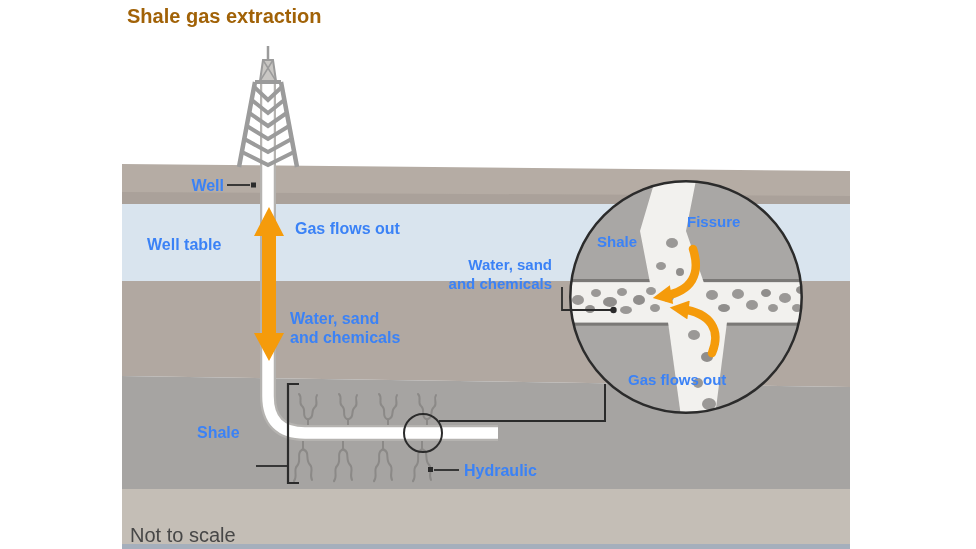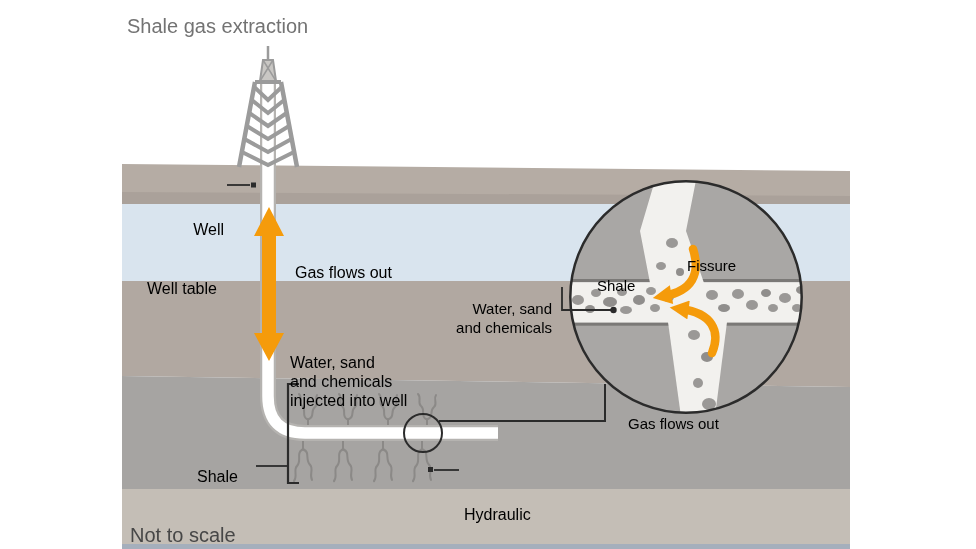--- a/index.html
+++ b/index.html
@@ -1,21 +1,21 @@
 <!DOCTYPE html>
 <html><head>
 <meta charset="utf-8">
 <style>
   html,body{margin:0;padding:0;background:#ffffff;}
   .stage{position:relative;width:976px;height:549px;background:#ffffff;overflow:hidden;
          font-family:"Liberation Sans","DejaVu Sans",sans-serif;}
   .stage svg{position:absolute;left:0;top:0;}
-  .lbl{position:absolute;font-weight:400;font-size:16px;color:#000000;line-height:19px;white-space:nowrap;margin-top:44px;}
+  .lbl{position:absolute;font-weight:700;font-size:16px;color:#3b82f6;line-height:19px;white-space:nowrap;}
   .lbl.small{font-size:15px;}
-  .title{position:absolute;left:127px;top:15px;font-weight:400;font-size:20px;color:#737373;}
+  .title{position:absolute;left:127px;top:5px;font-weight:700;font-size:20px;color:#a16207;}
   .footnote{position:absolute;left:130px;top:524px;font-weight:400;font-size:20px;color:#474747;}
   .r{text-align:right;}
 </style>
 </head>
 <body>
 
 <div class="stage">
 
   <svg width="976" height="549" viewBox="0 0 976 549">
     <defs>
@@ -137,21 +137,20 @@
 
   <div class="title">Shale gas extraction</div>
 
   <div class="lbl r" style="left:160px;top:176px;width:64px;">Well</div>
   <div class="lbl" style="left:147px;top:235px;">Well table</div>
   <div class="lbl" style="left:295px;top:219px;">Gas flows out</div>
 
   <div class="lbl" style="left:290px;top:309px;">
     <span style="display:block">Water, sand</span>
     <span style="display:block">and chemicals</span>
-    <span style="display:block">injected into well</span>
   </div>
 
   <div class="lbl" style="left:197px;top:423px;">Shale</div>
 
 
   <div class="lbl" style="left:464px;top:461px;">Hydraulic</div>
 
   <div class="lbl small r" style="left:420px;top:255px;width:132px;">
     <span style="display:block">Water, sand</span>
     <span style="display:block">and chemicals</span>

